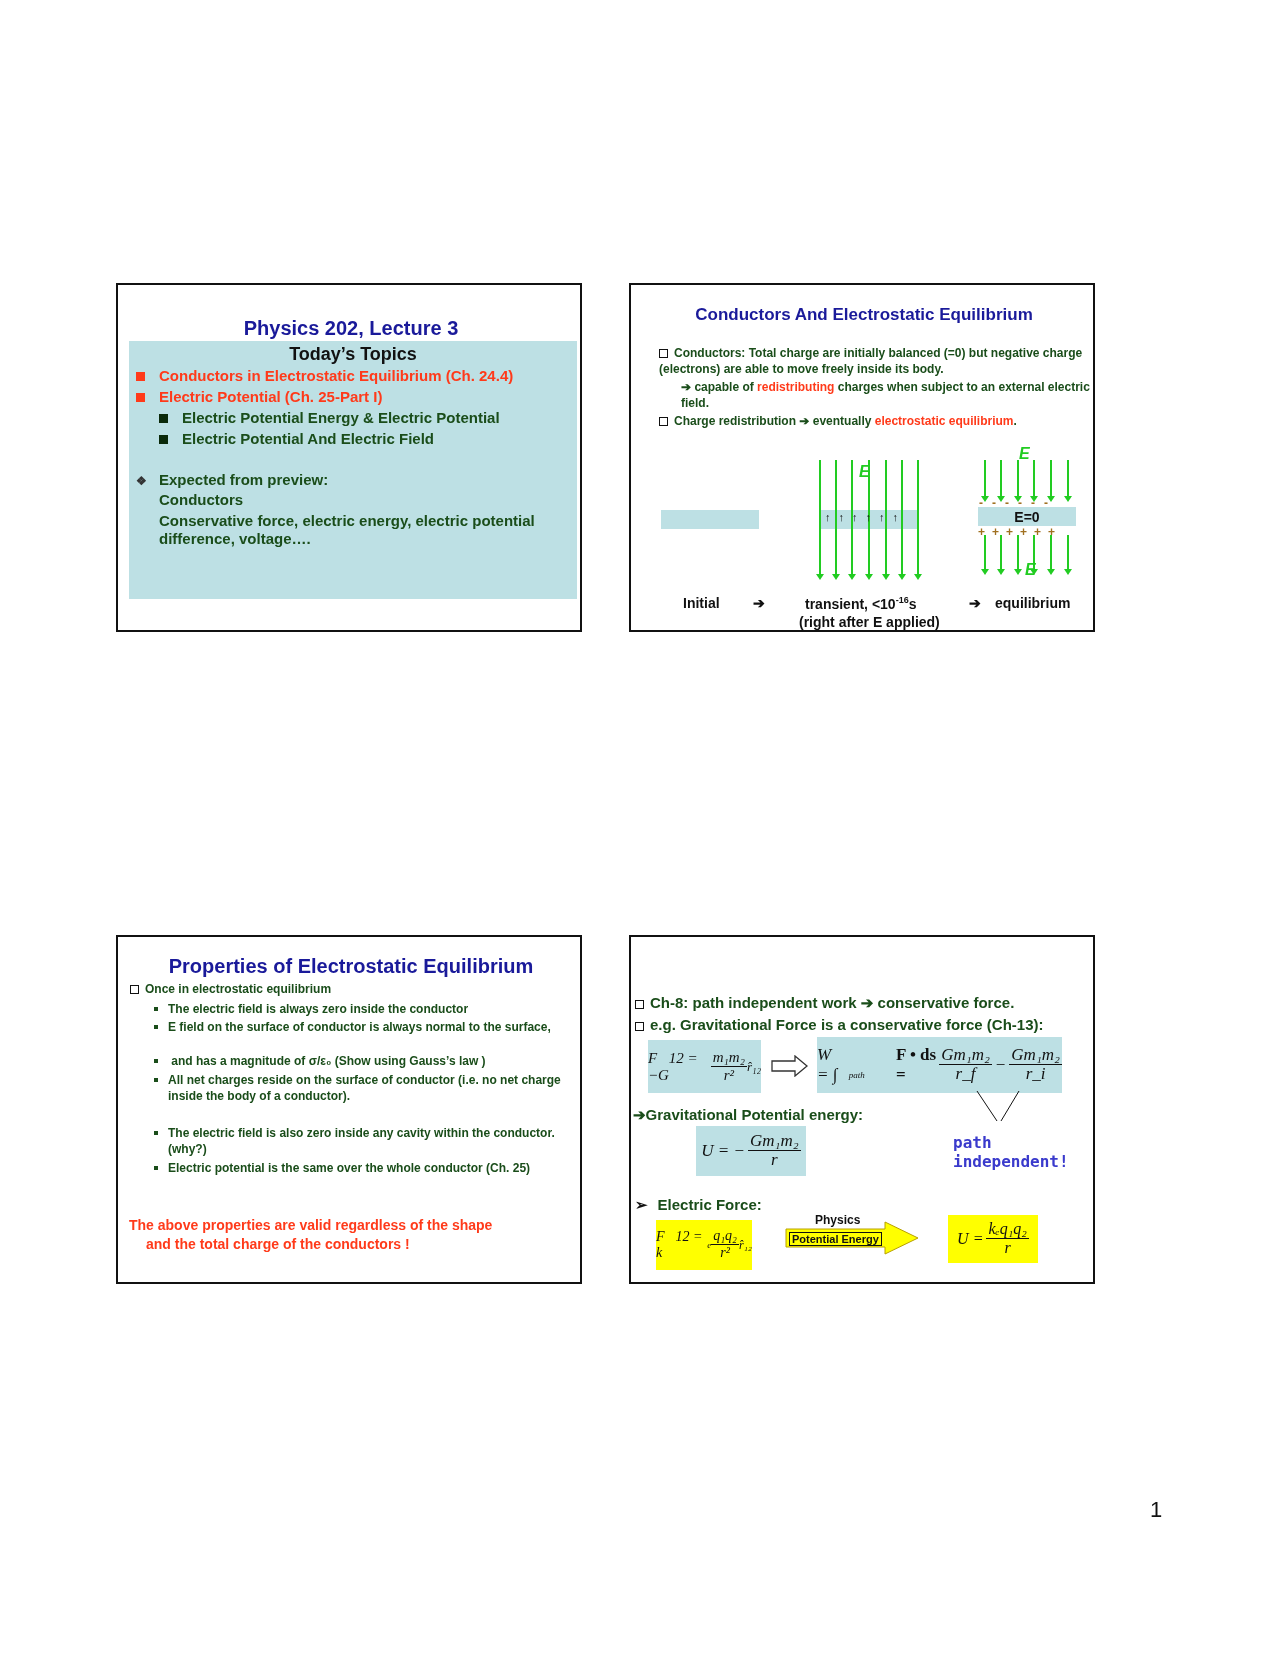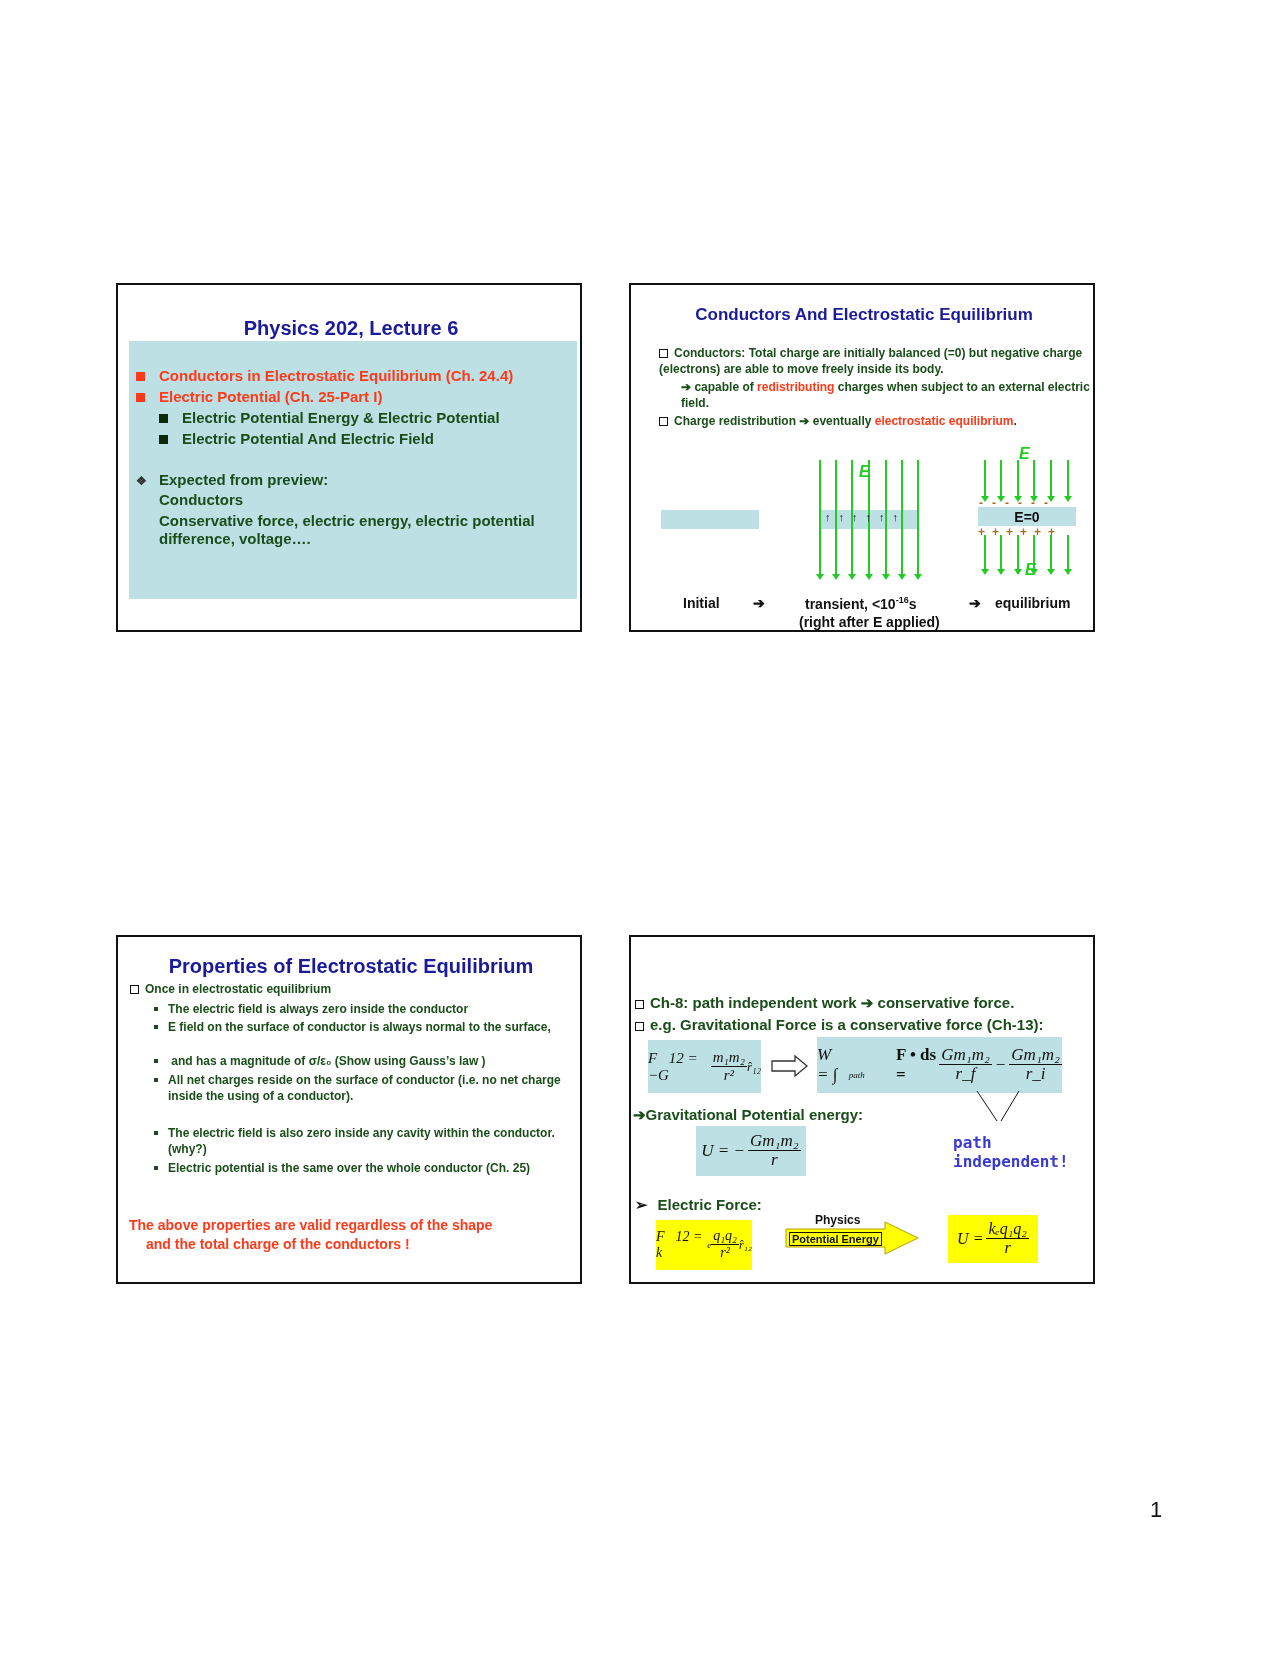--- a/index.html
+++ b/index.html
@@ -20,22 +20,23 @@
   .smbullet{display:inline-block;width:4px;height:4px;background:#1a4d1a;margin-right:10px;vertical-align:2px;}
   .field{position:absolute;width:2px;background:#22cc22;}
   .field::after{content:"";position:absolute;left:-3px;bottom:-4px;border-left:4px solid transparent;border-right:4px solid transparent;border-top:6px solid #22cc22;}
   .elabel{position:absolute;color:#22cc22;font-weight:bold;font-style:italic;font-size:16px;}
   .charge{position:absolute;color:#a07020;font-weight:bold;font-size:12px;line-height:10px;}
 </style>
 </head>
 <body>
 
 <div class="slide" style="left:116px;top:283px;">
-  <div class="abs title" style="left:0;width:466px;top:32px;font-size:20px;">Physics 202, Lecture 6</div>
+  <div class="abs title" style="left:0;width:466px;top:32px;font-size:20px;">Physics 202, Lecture 3</div>
   <div class="abs teal" style="left:11px;top:56px;width:448px;height:258px;"></div>
+  <div class="abs" style="left:11px;width:448px;top:59px;text-align:center;font-size:18px;font-weight:bold;color:#111;">Today’s Topics</div>
 
   <div class="abs red" style="left:18px;top:82px;font-size:15px;">
     <span class="sqbullet" style="background:#ff3a1a;"></span><span>Conductors in Electrostatic Equilibrium (Ch. 24.4)</span>
   </div>
   <div class="abs red" style="left:18px;top:103px;font-size:15px;">
     <span class="sqbullet" style="background:#ff3a1a;"></span><span>Electric Potential (Ch. 25-Part I)</span>
   </div>
   <div class="abs green" style="left:41px;top:124px;font-size:15px;">
     <span class="sqbullet" style="background:#0a2a0a;"></span><span>Electric Potential Energy &amp;  Electric Potential</span>
   </div>
@@ -113,21 +114,21 @@
   <div class="abs green" style="left:36px;top:64px;width:420px;font-size:12px;line-height:16px;">
     <span class="smbullet"></span><span>The electric field is always zero inside the conductor</span>
   </div>
   <div class="abs green" style="left:36px;top:82px;width:400px;font-size:12px;line-height:16px;padding-left:14px;text-indent:-14px;">
     <span class="smbullet"></span><span>E field on the surface of conductor is always normal to the surface,</span>
   </div>
   <div class="abs green" style="left:36px;top:116px;width:420px;font-size:12px;line-height:16px;">
     <span class="smbullet"></span><span> and has a  magnitude of σ/ε₀ (Show using Gauss’s law )</span>
   </div>
   <div class="abs green" style="left:36px;top:135px;width:410px;font-size:12px;line-height:16px;padding-left:14px;text-indent:-14px;">
-    <span class="smbullet"></span><span>All net charges reside on the surface of conductor (i.e. no net charge inside the using of a conductor).</span>
+    <span class="smbullet"></span><span>All net charges reside on the surface of conductor (i.e. no net charge inside the body of a conductor).</span>
   </div>
   <div class="abs green" style="left:36px;top:188px;width:390px;font-size:12px;line-height:16px;padding-left:14px;text-indent:-14px;">
     <span class="smbullet"></span><span>The electric field is also zero inside any cavity within the conductor. (why?)</span>
   </div>
   <div class="abs green" style="left:36px;top:223px;width:430px;font-size:12px;line-height:16px;">
     <span class="smbullet"></span><span>Electric potential is the same over the whole conductor (Ch. 25)</span>
   </div>
   <div class="abs red" style="left:11px;top:280px;font-size:14px;">The above properties are valid regardless of the shape</div>
   <div class="abs red" style="left:28px;top:299px;font-size:14px;">and the total charge of the conductors !</div>
 </div>

